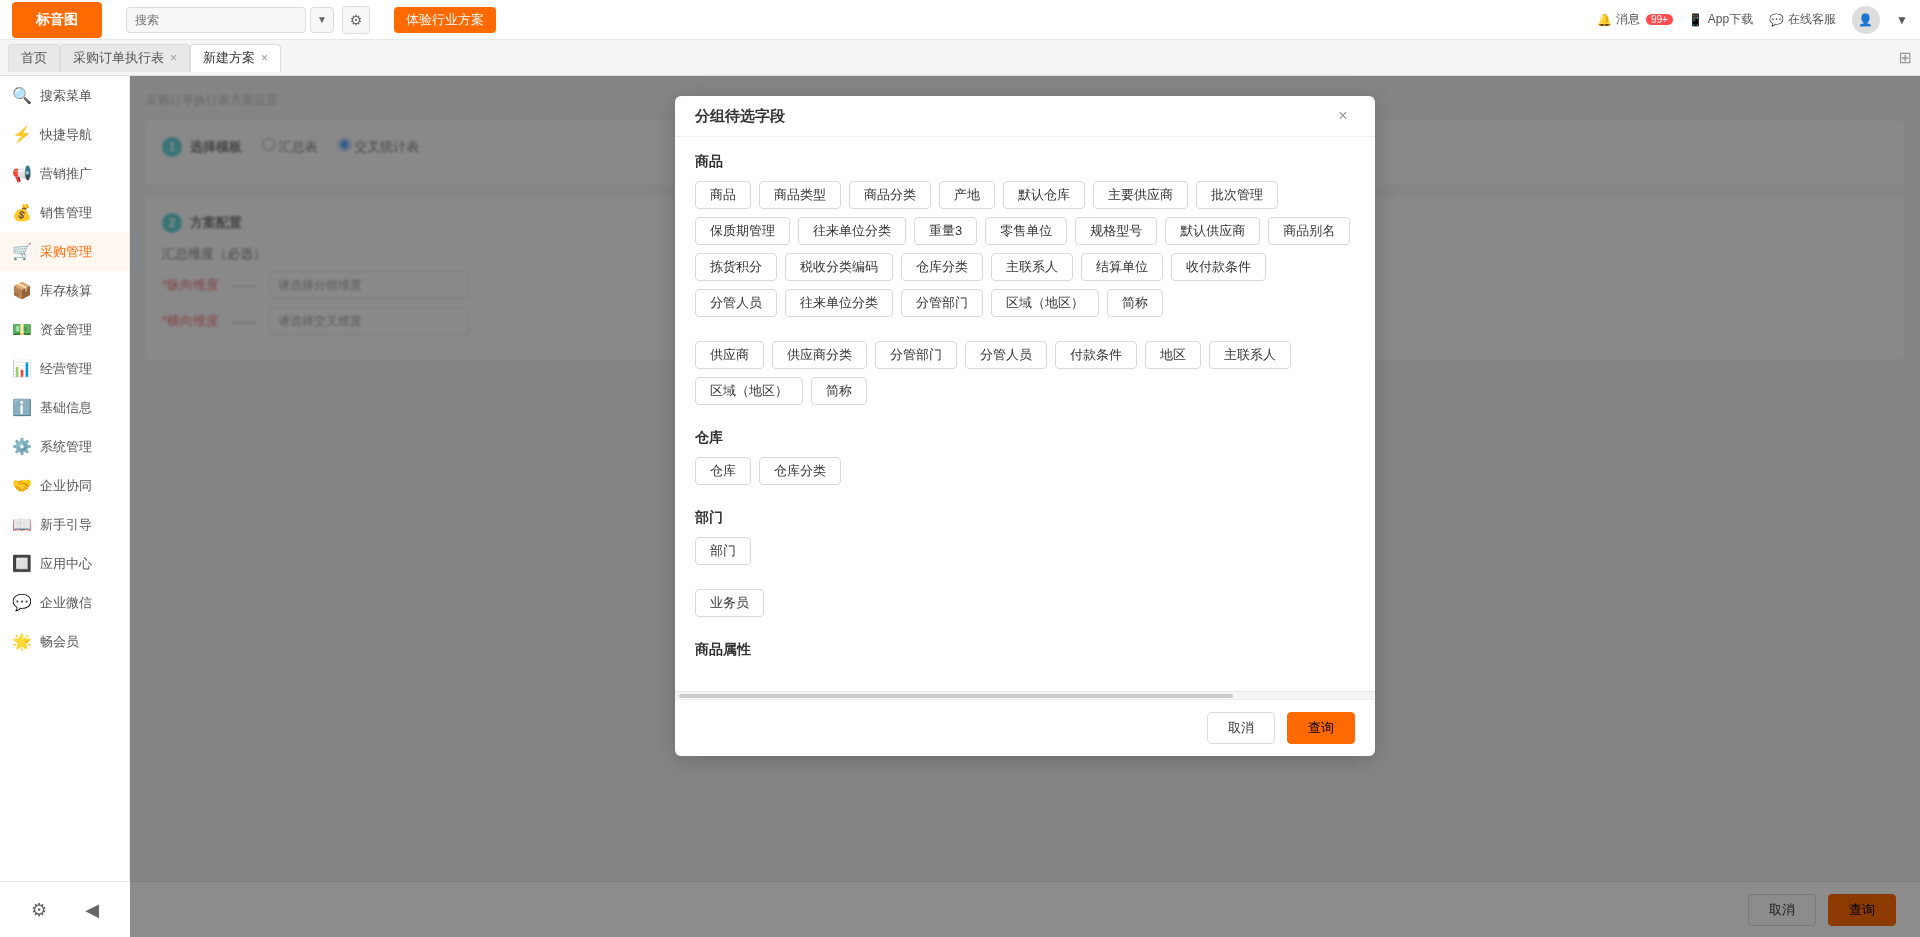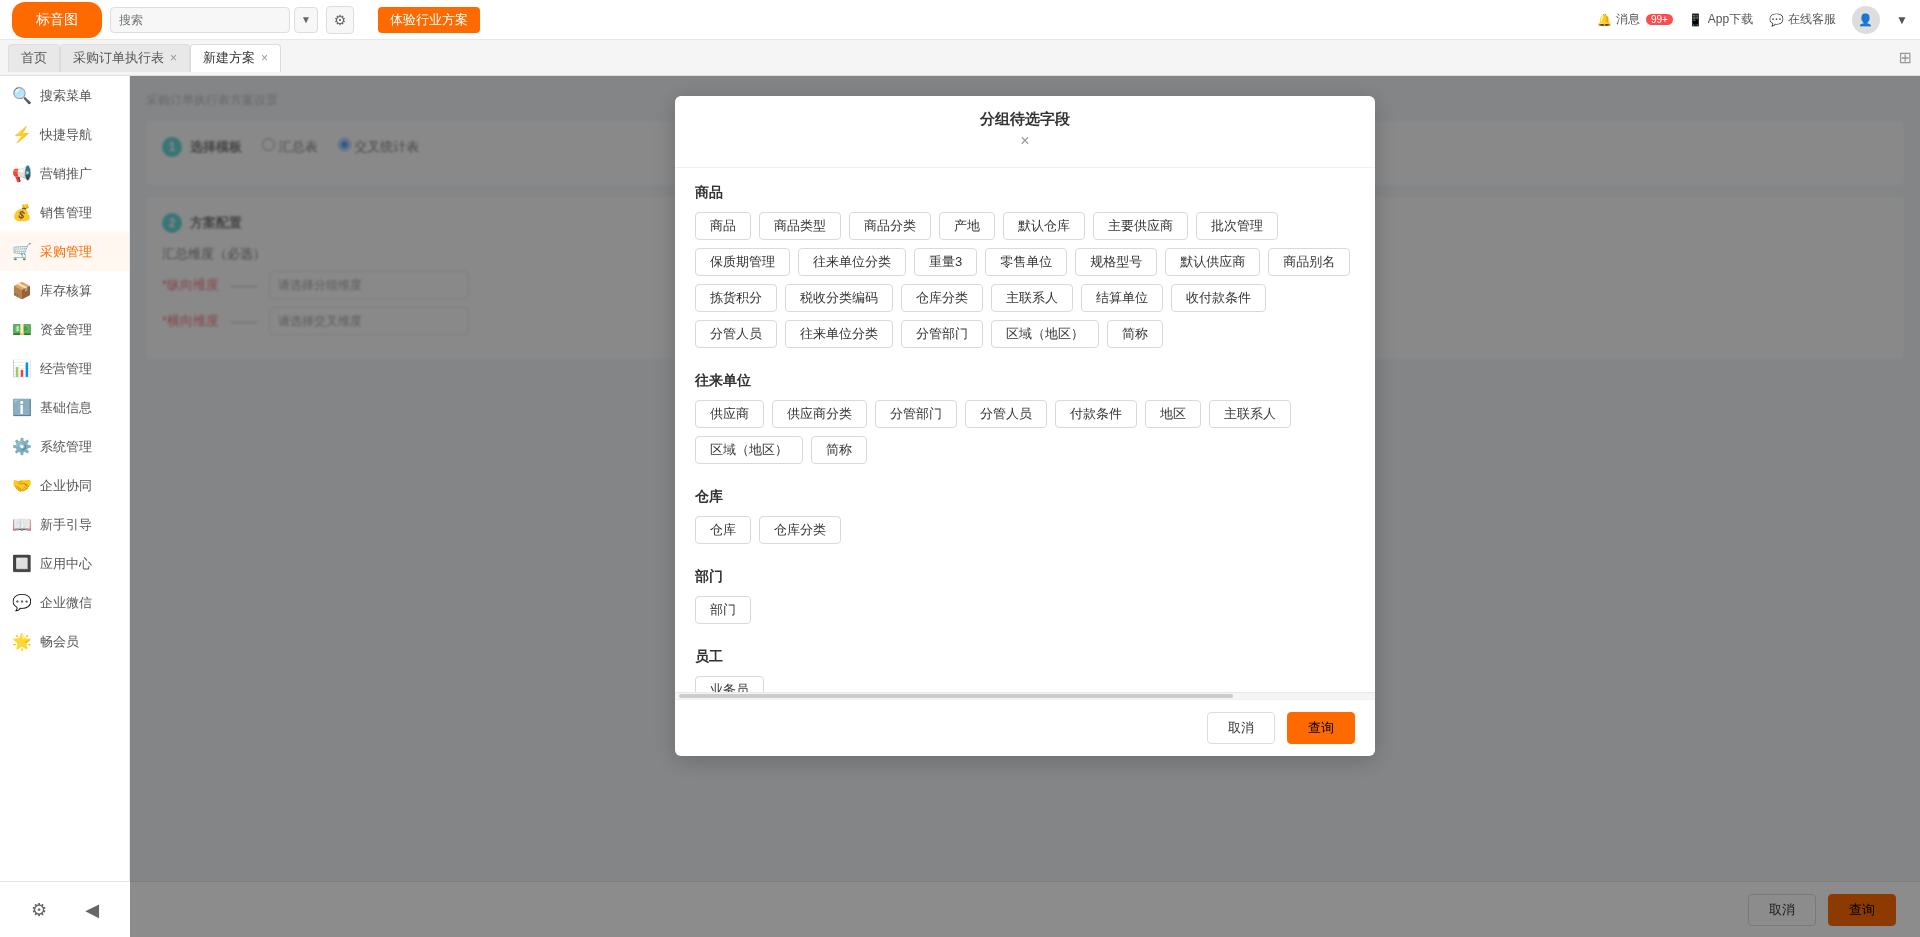--- a/index.html
+++ b/index.html
@@ -13,28 +13,28 @@
       align-items: center;
       padding: 0 12px;
       border-bottom: 1px solid #e8e8e8;
       position: relative;
       z-index: 10;
     }
     .top-bar-logo {
       width: 90px;
       height: 36px;
       background: #ff6a00;
-      border-radius: 13px;
+      border-radius: 4px;
       display: flex;
       align-items: center;
       justify-content: center;
       color: #fff;
-      font-weight: normal;
+      font-weight: bold;
       font-size: 14px;
-      margin-right: 8px;
+      margin-right: 24px;
       flex-shrink: 0;
     }
     .top-bar-search {
       flex: 0 0 180px;
       height: 26px;
       border: 1px solid #ddd;
       border-radius: 4px;
       padding: 0 8px;
       font-size: 12px;
       background: #f7f7f7;
@@ -207,23 +207,22 @@
       width: 700px;
       max-height: 660px;
       display: flex;
       flex-direction: column;
       box-shadow: 0 4px 24px rgba(0,0,0,0.2);
     }
     .modal-header {
       display: flex;
       align-items: center;
       justify-content: space-between;
-      padding: 14px 20px;
+      padding: 8px 20px;
       border-bottom: 1px solid #f0f0f0;
-      flex-direction: column;
     }
     .modal-title {
       font-size: 15px;
       font-weight: bold;
       color: #333;
     }
     .modal-close {
       cursor: pointer;
       font-size: 16px;
       color: #999;
@@ -515,21 +514,20 @@
               <div class="field-tag">收付款条件</div>
               <div class="field-tag">分管人员</div>
               <div class="field-tag">往来单位分类</div>
               <div class="field-tag">分管部门</div>
               <div class="field-tag">区域（地区）</div>
               <div class="field-tag">简称</div>
             </div>
           </div>
 
           <div class="field-section">
-            <div class="field-section-title">往来单位</div>
             <div class="field-grid">
               <div class="field-tag">供应商</div>
               <div class="field-tag">供应商分类</div>
               <div class="field-tag">分管部门</div>
               <div class="field-tag">分管人员</div>
               <div class="field-tag">付款条件</div>
               <div class="field-tag">地区</div>
               <div class="field-tag">主联系人</div>
               <div class="field-tag">区域（地区）</div>
               <div class="field-tag">简称</div>
@@ -545,21 +543,20 @@
           </div>
 
           <div class="field-section">
             <div class="field-section-title">部门</div>
             <div class="field-grid">
               <div class="field-tag">部门</div>
             </div>
           </div>
 
           <div class="field-section">
-            <div class="field-section-title">员工</div>
             <div class="field-grid">
               <div class="field-tag">业务员</div>
             </div>
           </div>
 
           <div class="field-section">
             <div class="field-section-title">商品属性</div>
 
           </div>
 

